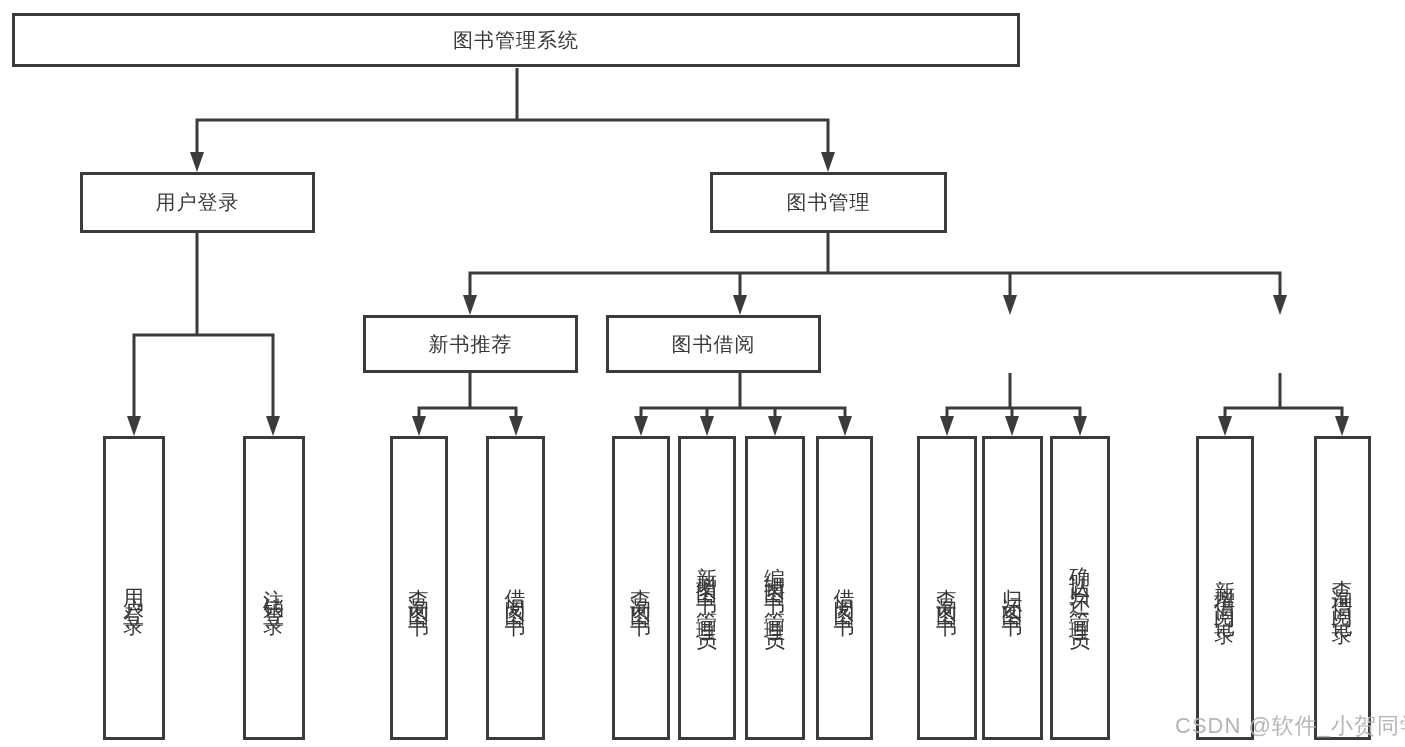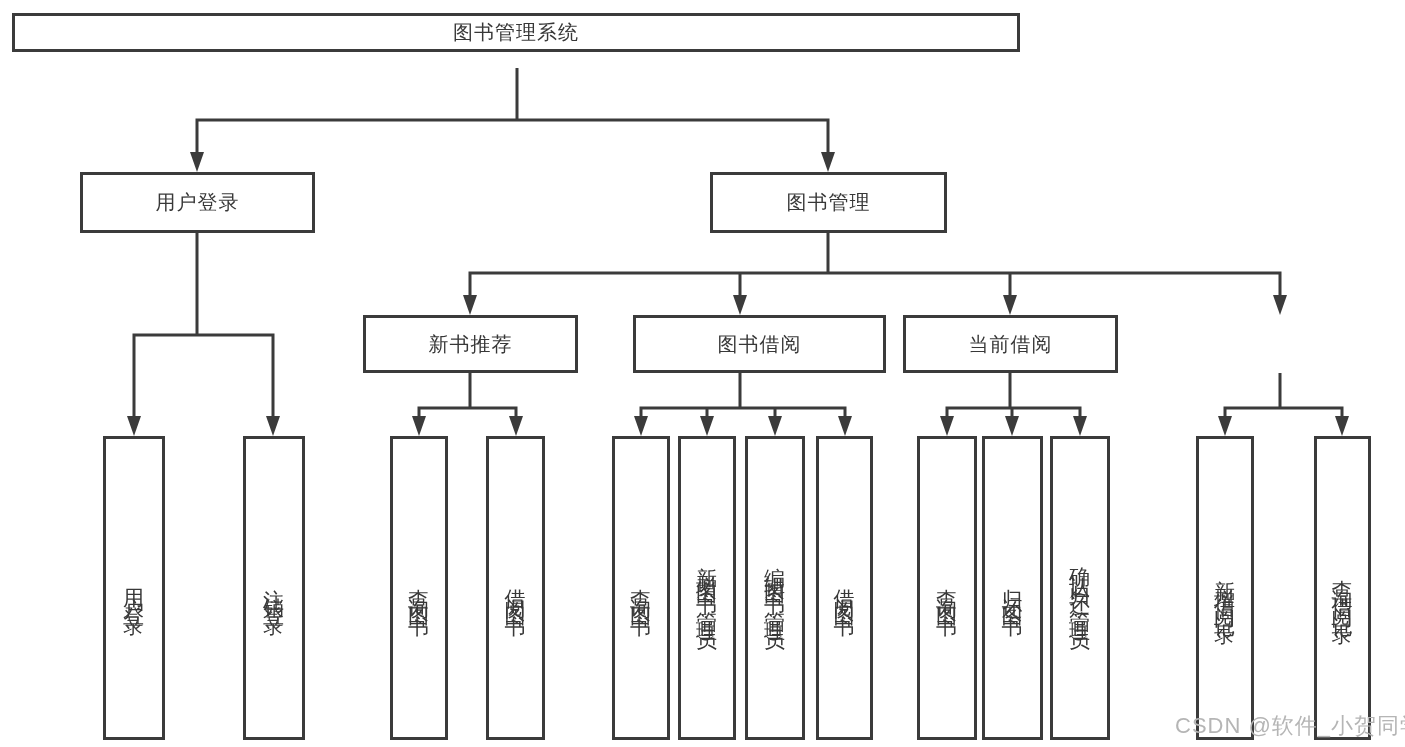--- a/index.html
+++ b/index.html
@@ -25,21 +25,21 @@
     align-items: center;
     justify-content: center;
     color: #383838;
   }
   .hnode {
     font-size: 20px;
     letter-spacing: 1px;
   }
   .root-node {
     left: 12px; top: 13px;
-    width: 1008px; height: 39px;
+    width: 1008px; height: 54px;
   }
   .l2 { top: 172px; height: 61px; }
   .l3 { top: 315px; height: 58px; }
   .leaf {
     top: 436px; height: 304px;
     writing-mode: vertical-rl;
     font-size: 21px;
     letter-spacing: 9px;
     line-height: 1;
     padding-top: 4px;
@@ -115,22 +115,21 @@
       <polygon points="1335,416 1349,416 1342,436"></polygon>
     </g>
   </svg>
 
   <div class="box hnode root-node">图书管理系统</div>
 
   <div class="box hnode l2" style="left:80px;width:235px">用户登录</div>
   <div class="box hnode l3" style="left:363px;width:215px">新书推荐</div>
 
   <div class="box hnode l2" style="left:710px;width:237px">图书管理</div>
-  <div class="box hnode l3" style="left:633px;width:253px">图书借阅</div>
-  <div class="box hnode l3" style="left:903px;width:215px">当前借阅</div>
+  <div class="box hnode l3" style="left:606px;width:215px">图书借阅</div>
 
   <div class="box leaf" style="left:103px;width:62px">用户登录</div>
   <div class="box leaf" style="left:243px;width:62px">注销登录</div>
 
   <div class="box leaf" style="left:390px;width:58px">查询图书</div>
   <div class="box leaf" style="left:486px;width:59px">借阅图书</div>
 
   <div class="box leaf" style="left:612px;width:58px">查询图书</div>
   <div class="box leaf" style="left:678px;width:58px">新增图书（管理员）</div>
   <div class="box leaf" style="left:745px;width:60px">编辑图书（管理员）</div>

